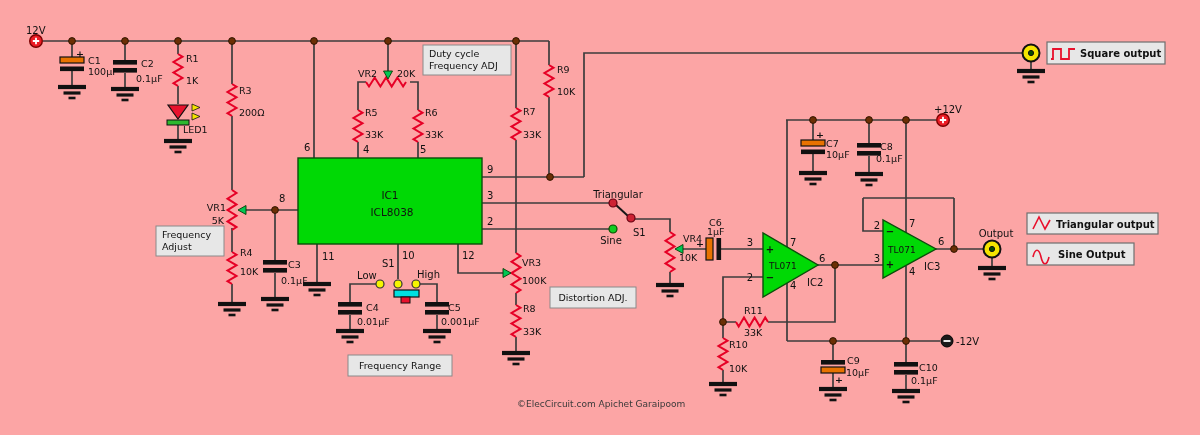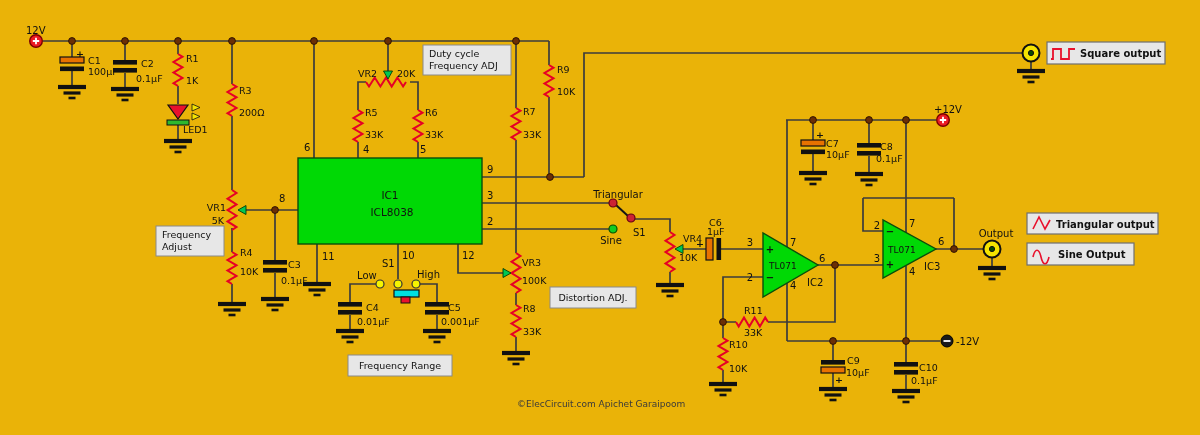--- a/index.html
+++ b/index.html
@@ -1,16 +1,16 @@
 <!DOCTYPE html>
 <html><head>
 <meta charset="utf-8">
 <style>
   html,body{margin:0;padding:0;background:#ffffff;}
-  .stage{width:1200px;height:435px;background:#eab308;position:relative;overflow:hidden;}
+  .stage{width:1200px;height:435px;background:#fca5a5;position:relative;overflow:hidden;}
   svg{display:block;}
   svg text{font-family:"DejaVu Sans",sans-serif;fill:#111;font-size:9.5px;}
   .t10{font-size:10px;}
   .t105{font-size:10.5px;}
   .t9{font-size:9px;}
   .tb{font-weight:bold;}
   .mid{text-anchor:middle;}
   .end{text-anchor:end;}
   .credit{fill:#3a3a3a;}
   .wire{stroke:#3c3c3c;stroke-width:1.7;fill:none;}

